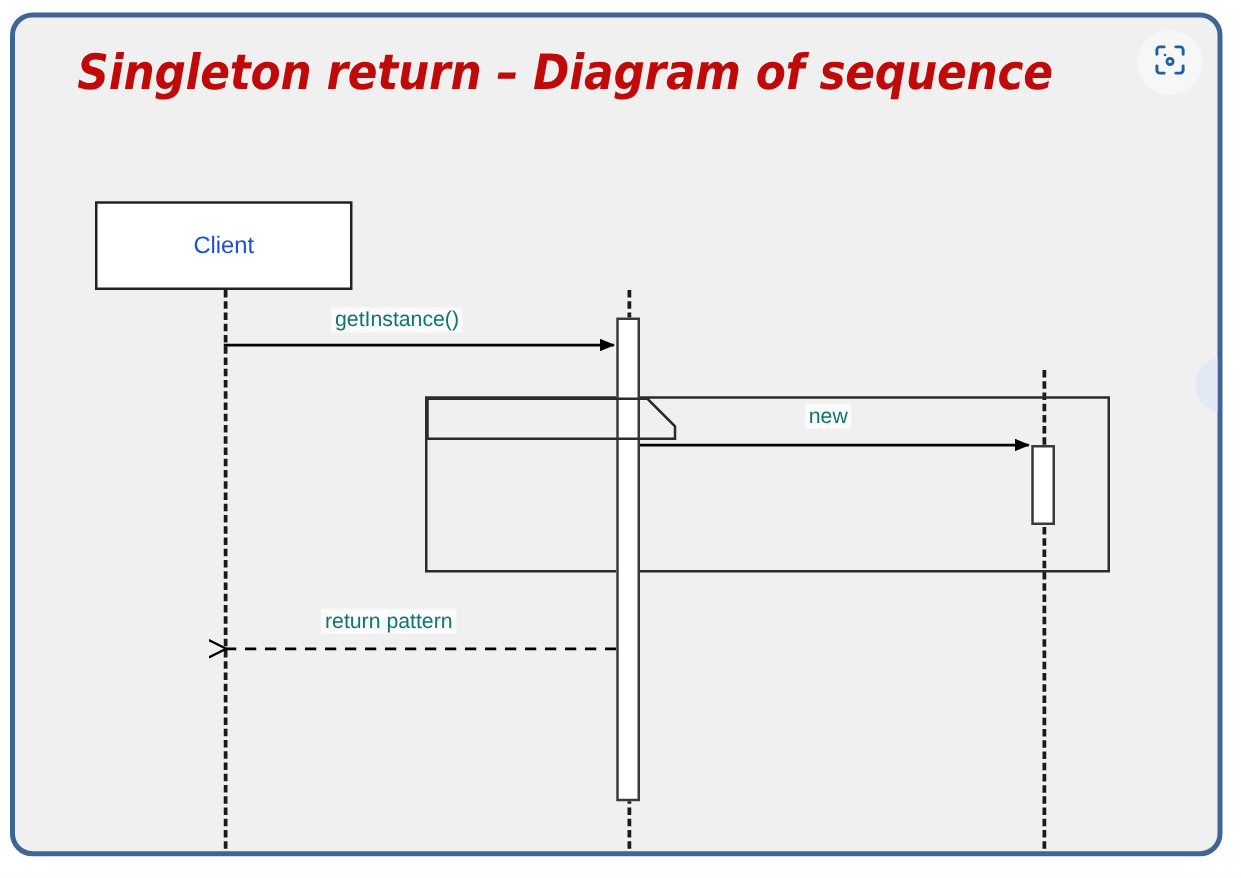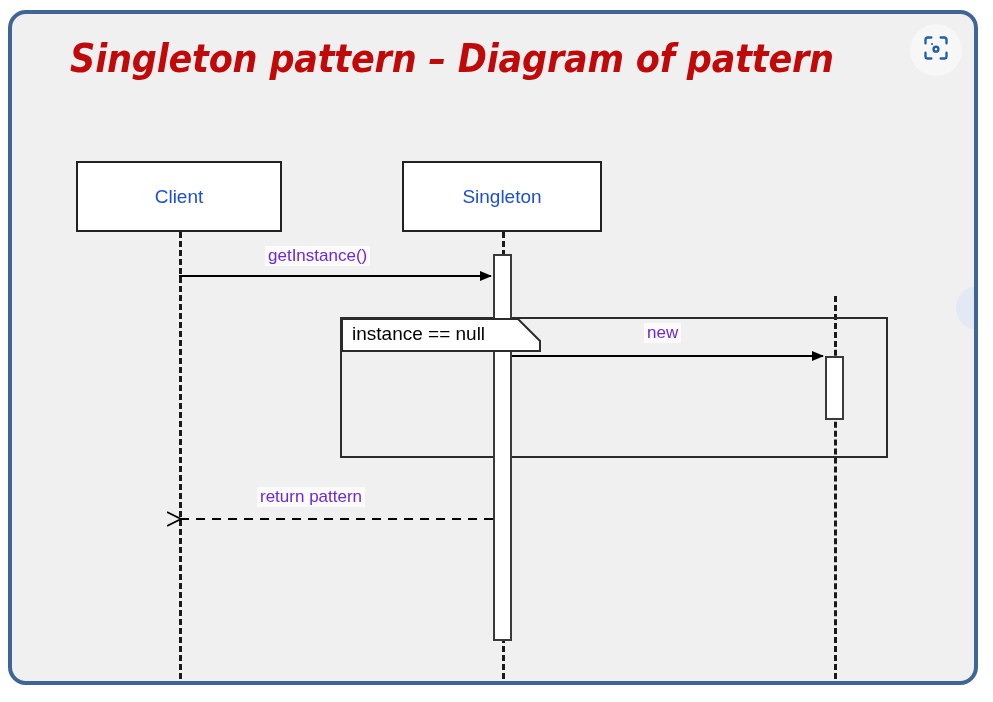--- a/index.html
+++ b/index.html
@@ -117,21 +117,21 @@
     color: #000000;
     white-space: nowrap;
     padding: 2px 22px 2px 10px;
     line-height: 26px;
     height: 32px;
   }
 
   .msg-label {
     position: absolute;
     font-size: 17px;
-    color: #6d28d9;
+    color: #0f766e;
     background: #fbfbfb;
     white-space: nowrap;
     padding: 0 3px;
   }
 
   svg.overlay {
     position: absolute;
     left: 0;
     top: 0;
     width: 970px;
@@ -139,21 +139,21 @@
     overflow: visible;
   }
 </style>
 </head>
 <body>
 
 <div id="slide-frame">
 
   <div id="edge-blob"></div>
 
-  <div id="slide-title">Singleton pattern – Diagram of pattern</div>
+  <div id="slide-title">Singleton return – Diagram of sequence</div>
 
   <div id="scan-icon-wrap">
     <span>
       <svg width="28" height="28" viewBox="0 0 24 24" fill="none" stroke="#1f5fa8" stroke-width="2" stroke-linecap="round" stroke-linejoin="round">
         <path d="M3 8V5a2 2 0 0 1 2-2h3"></path>
         <path d="M16 3h3a2 2 0 0 1 2 2v3"></path>
         <path d="M21 16v3a2 2 0 0 1-2 2h-3"></path>
         <path d="M8 21H5a2 2 0 0 1-2-2v-3"></path>
         <circle cx="12" cy="13" r="2.1"></circle>
         <circle cx="8.6" cy="8.6" r="0.9" fill="#1f5fa8" stroke="none"></circle>
@@ -163,23 +163,20 @@
 
   <div id="diagram">
 
     <div class="lifeline" style="left:167px; top:218px; height:447px;"></div>
     <div class="lifeline" style="left:490px; top:218px; height:447px;"></div>
     <div class="lifeline" style="left:822px; top:282px; height:383px;"></div>
 
     <div class="part-box" style="left:64px; top:147px; width:206px; height:71px;">
       <span>Client</span>
     </div>
-    <div class="part-box" style="left:390px; top:147px; width:200px; height:71px;">
-      <span>Singleton</span>
-    </div>
 
     <div class="frag-box" style="left:328px; top:303px; width:548px; height:141px;"></div>
 
     <svg class="overlay">
       <defs>
         <marker id="filled-arrow" markerWidth="12" markerHeight="10" refX="11" refY="5" orient="auto" markerUnits="userSpaceOnUse">
           <path d="M0,0 L12,5 L0,10 z" fill="#000000"></path>
         </marker>
         <marker id="open-arrow-left" markerWidth="16" markerHeight="16" refX="2" refY="8" orient="auto" markerUnits="userSpaceOnUse">
           <path d="M16,1 L2,8 L16,15" fill="none" stroke="#000000" stroke-width="1.8"></path>
@@ -189,24 +186,20 @@
       <line x1="167" y1="262" x2="479" y2="262" stroke="#000000" stroke-width="2.2" marker-end="url(#filled-arrow)"></line>
 
       <line x1="500" y1="342" x2="811" y2="342" stroke="#000000" stroke-width="2.2" marker-end="url(#filled-arrow)"></line>
 
       <line x1="481" y1="505" x2="169" y2="505" stroke="#000000" stroke-width="2.2" stroke-dasharray="9 7" marker-end="url(#open-arrow-left)"></line>
     </svg>
 
     <div class="activation" style="left:481px; top:240px; width:19px; height:387px;"></div>
     <div class="activation" style="left:813px; top:342px; width:19px; height:64px;"></div>
 
-    <div class="guard-tag" style="left:330px; top:305px; width:198px;
-                clip-path: polygon(0 0, 176px 0, 198px 22px, 198px 32px, 0 32px);">
-      <span>instance == null</span>
-    </div>
     <svg class="overlay">
       <path d="M330,305 L506,305 L528,327 L528,337 L330,337 Z" fill="none" stroke="#2b2b2b" stroke-width="2"></path>
     </svg>
 
     <div class="msg-label" style="left:253px; top:232px;">
       <span>getInstance()</span>
     </div>
     <div class="msg-label" style="left:632px; top:309px;">
       <span>new</span>
     </div>

